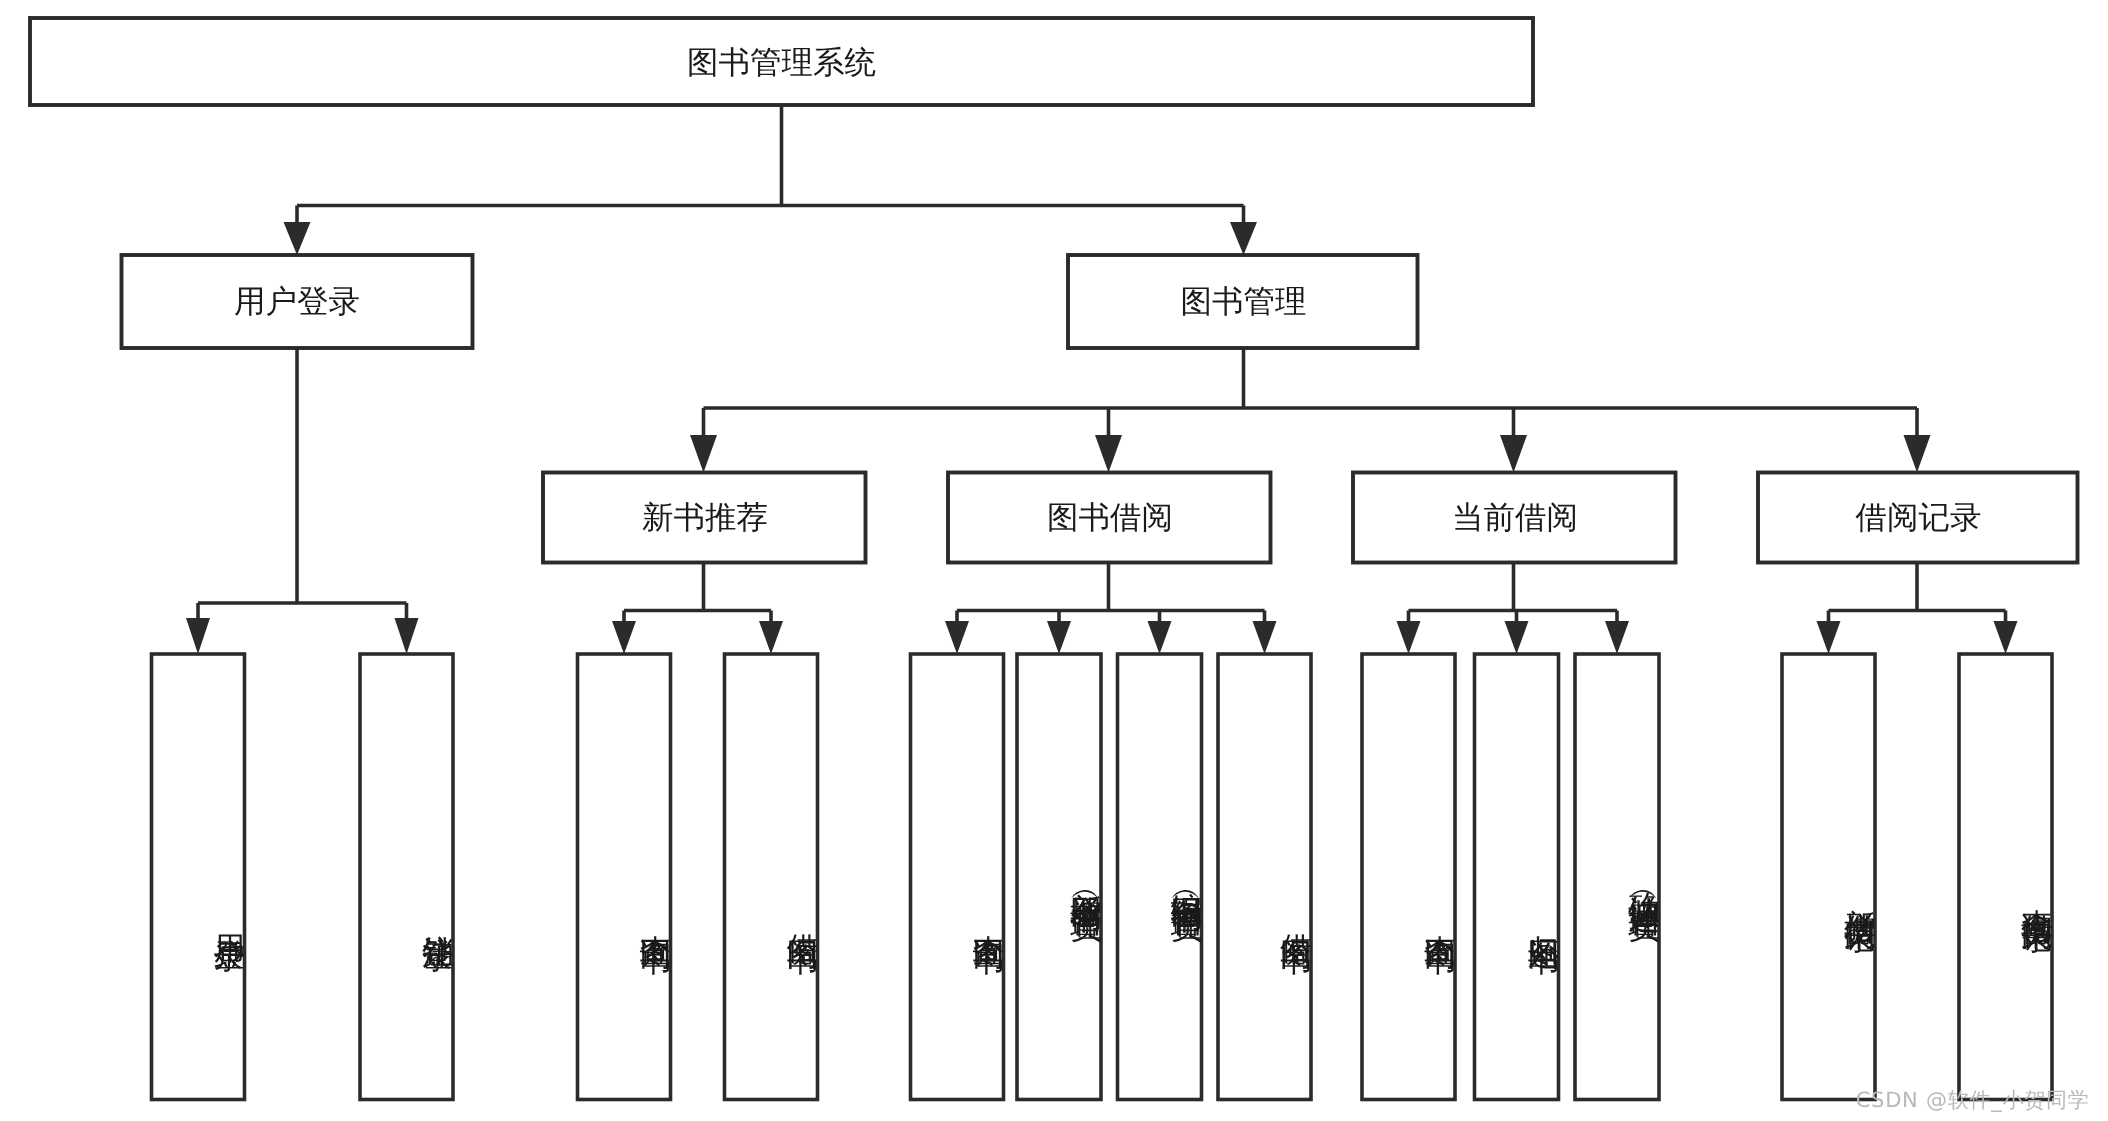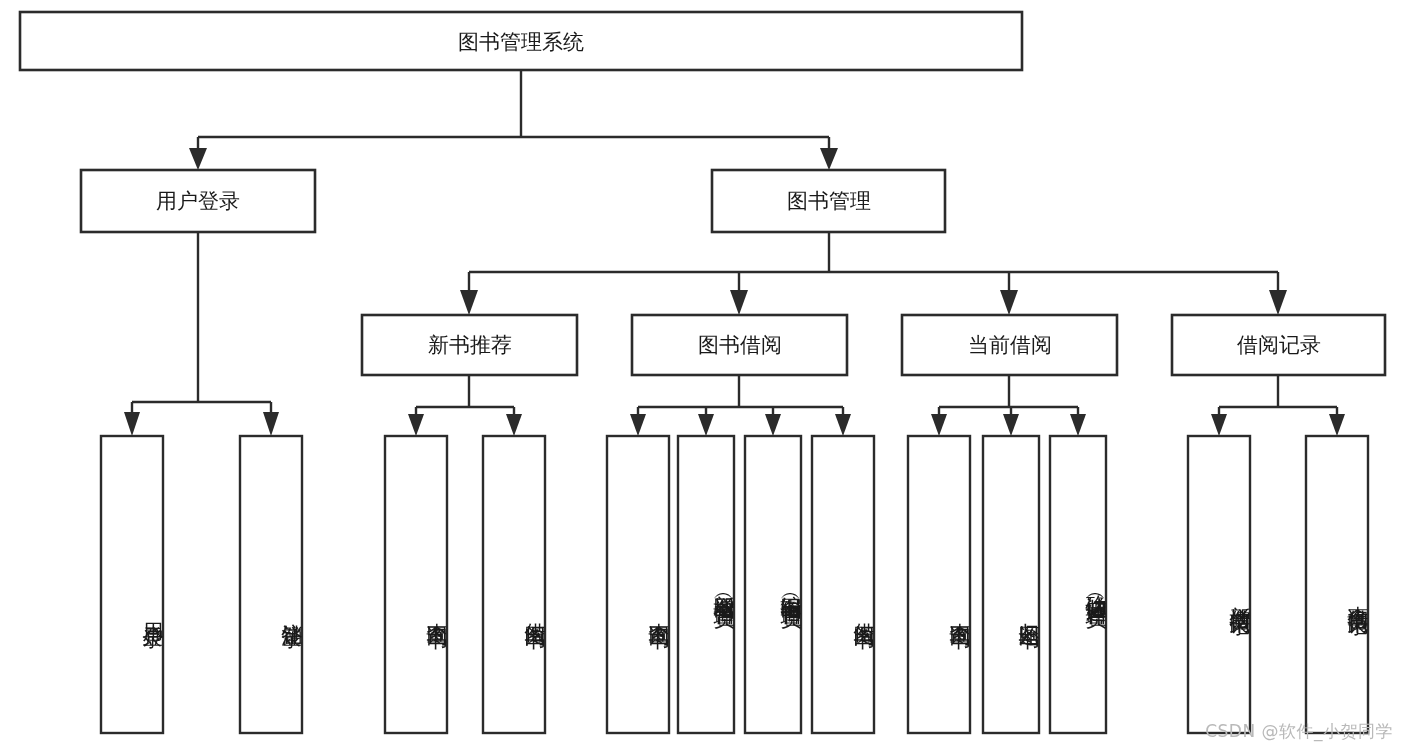--- a/index.html
+++ b/index.html
@@ -66,21 +66,21 @@
     letter-spacing: 2px;
     white-space: nowrap;
     pointer-events: none;
     text-align: center;
   }
   .watermark {
     position: absolute;
     right: 12px;
     bottom: 4px;
     font-family: "DejaVu Sans", "Liberation Sans", sans-serif;
-    font-size: 17px;
+    font-size: 14px;
     color: #b9b9b9;
     white-space: nowrap;
     letter-spacing: 0.5px;
   }
 </style>
 </head>
 <body>
 
 <div id="canvas">
 

